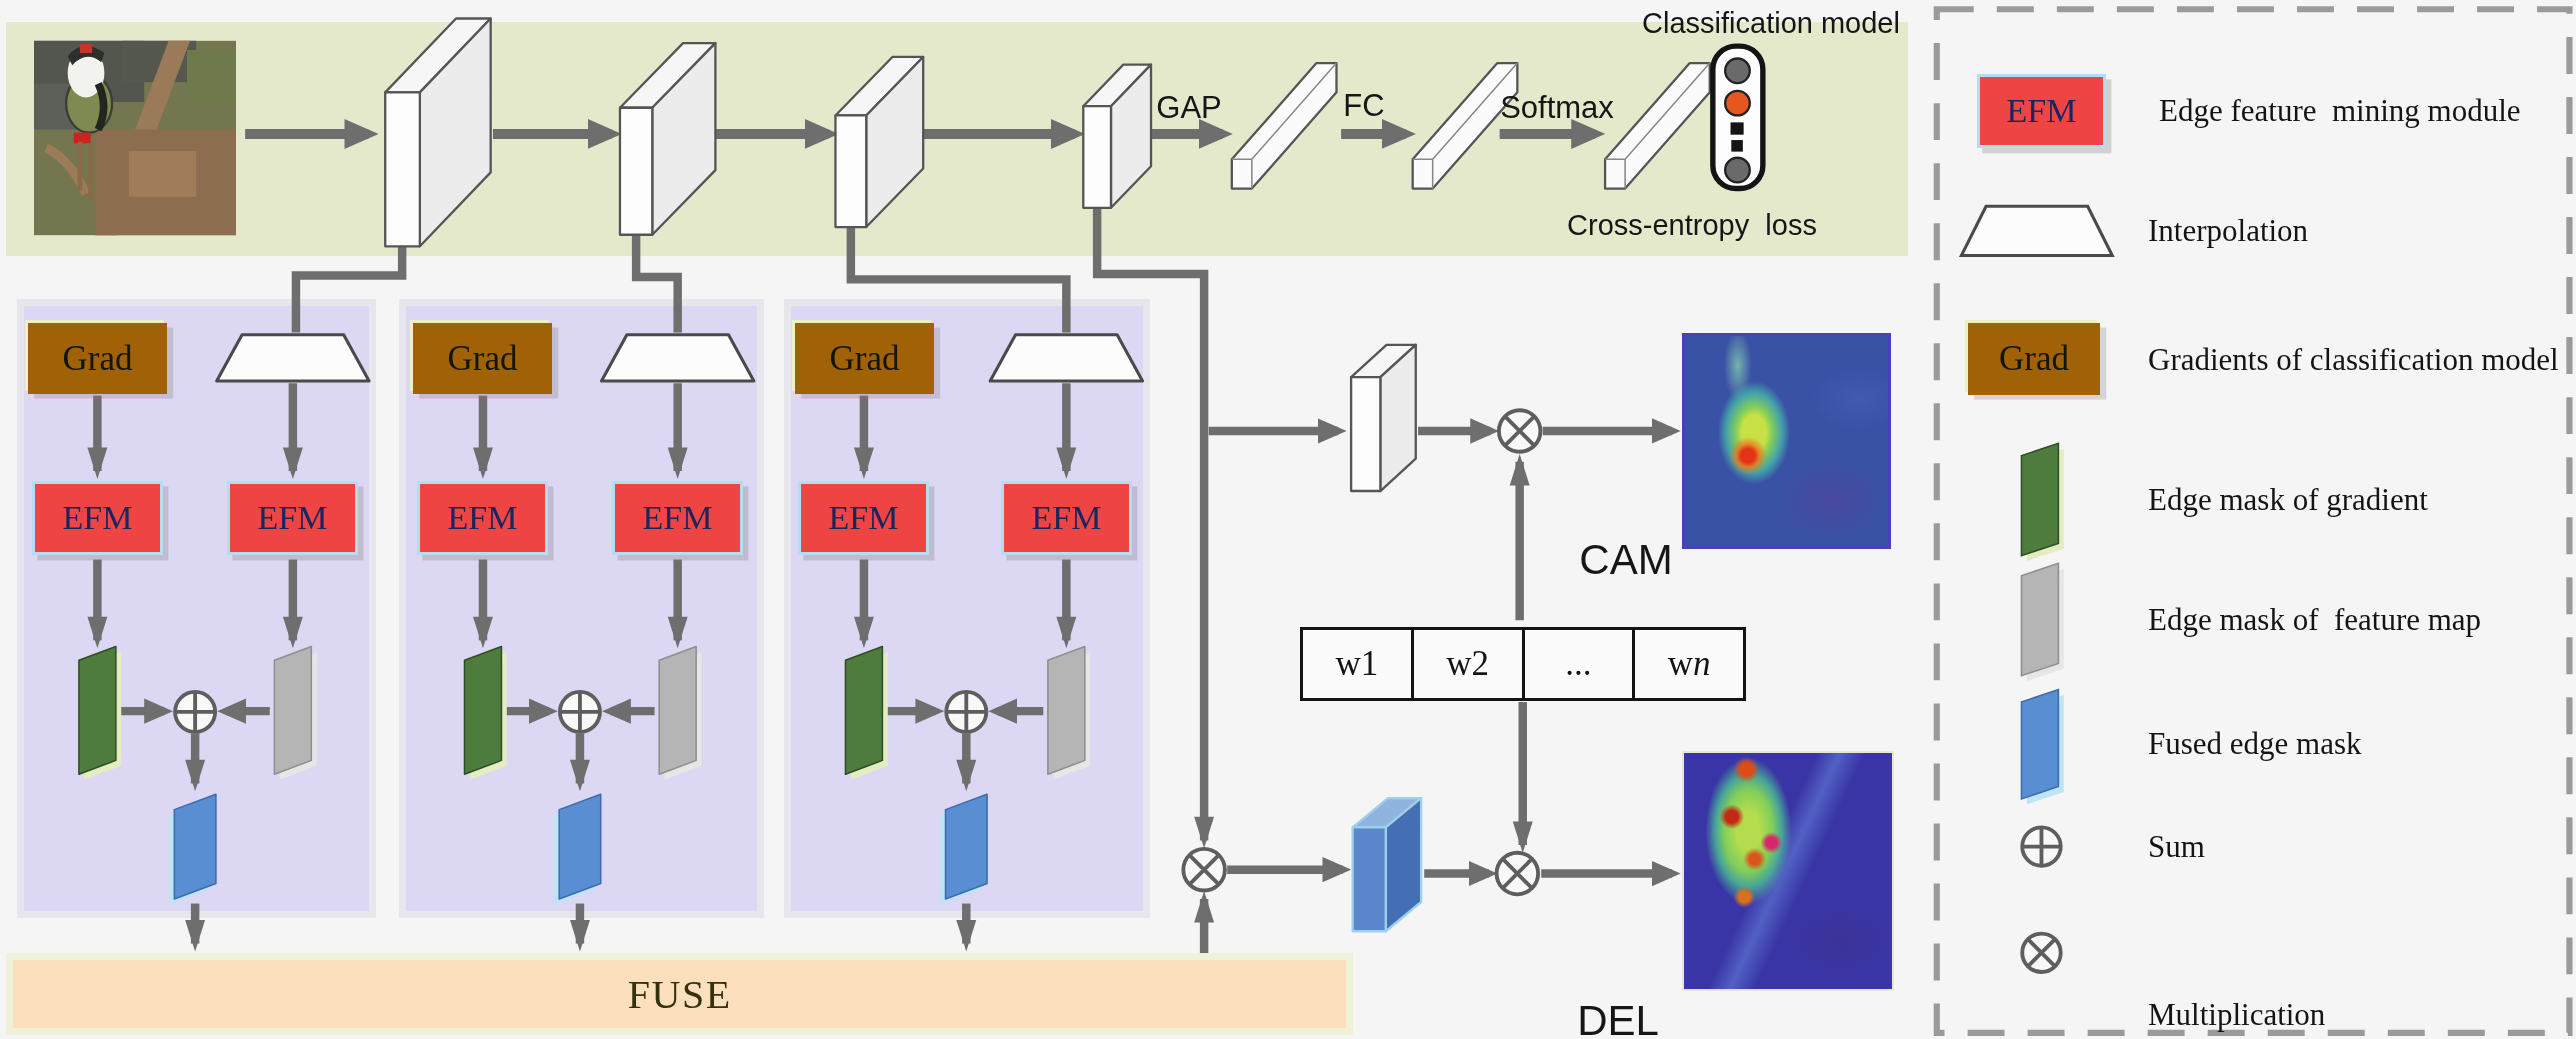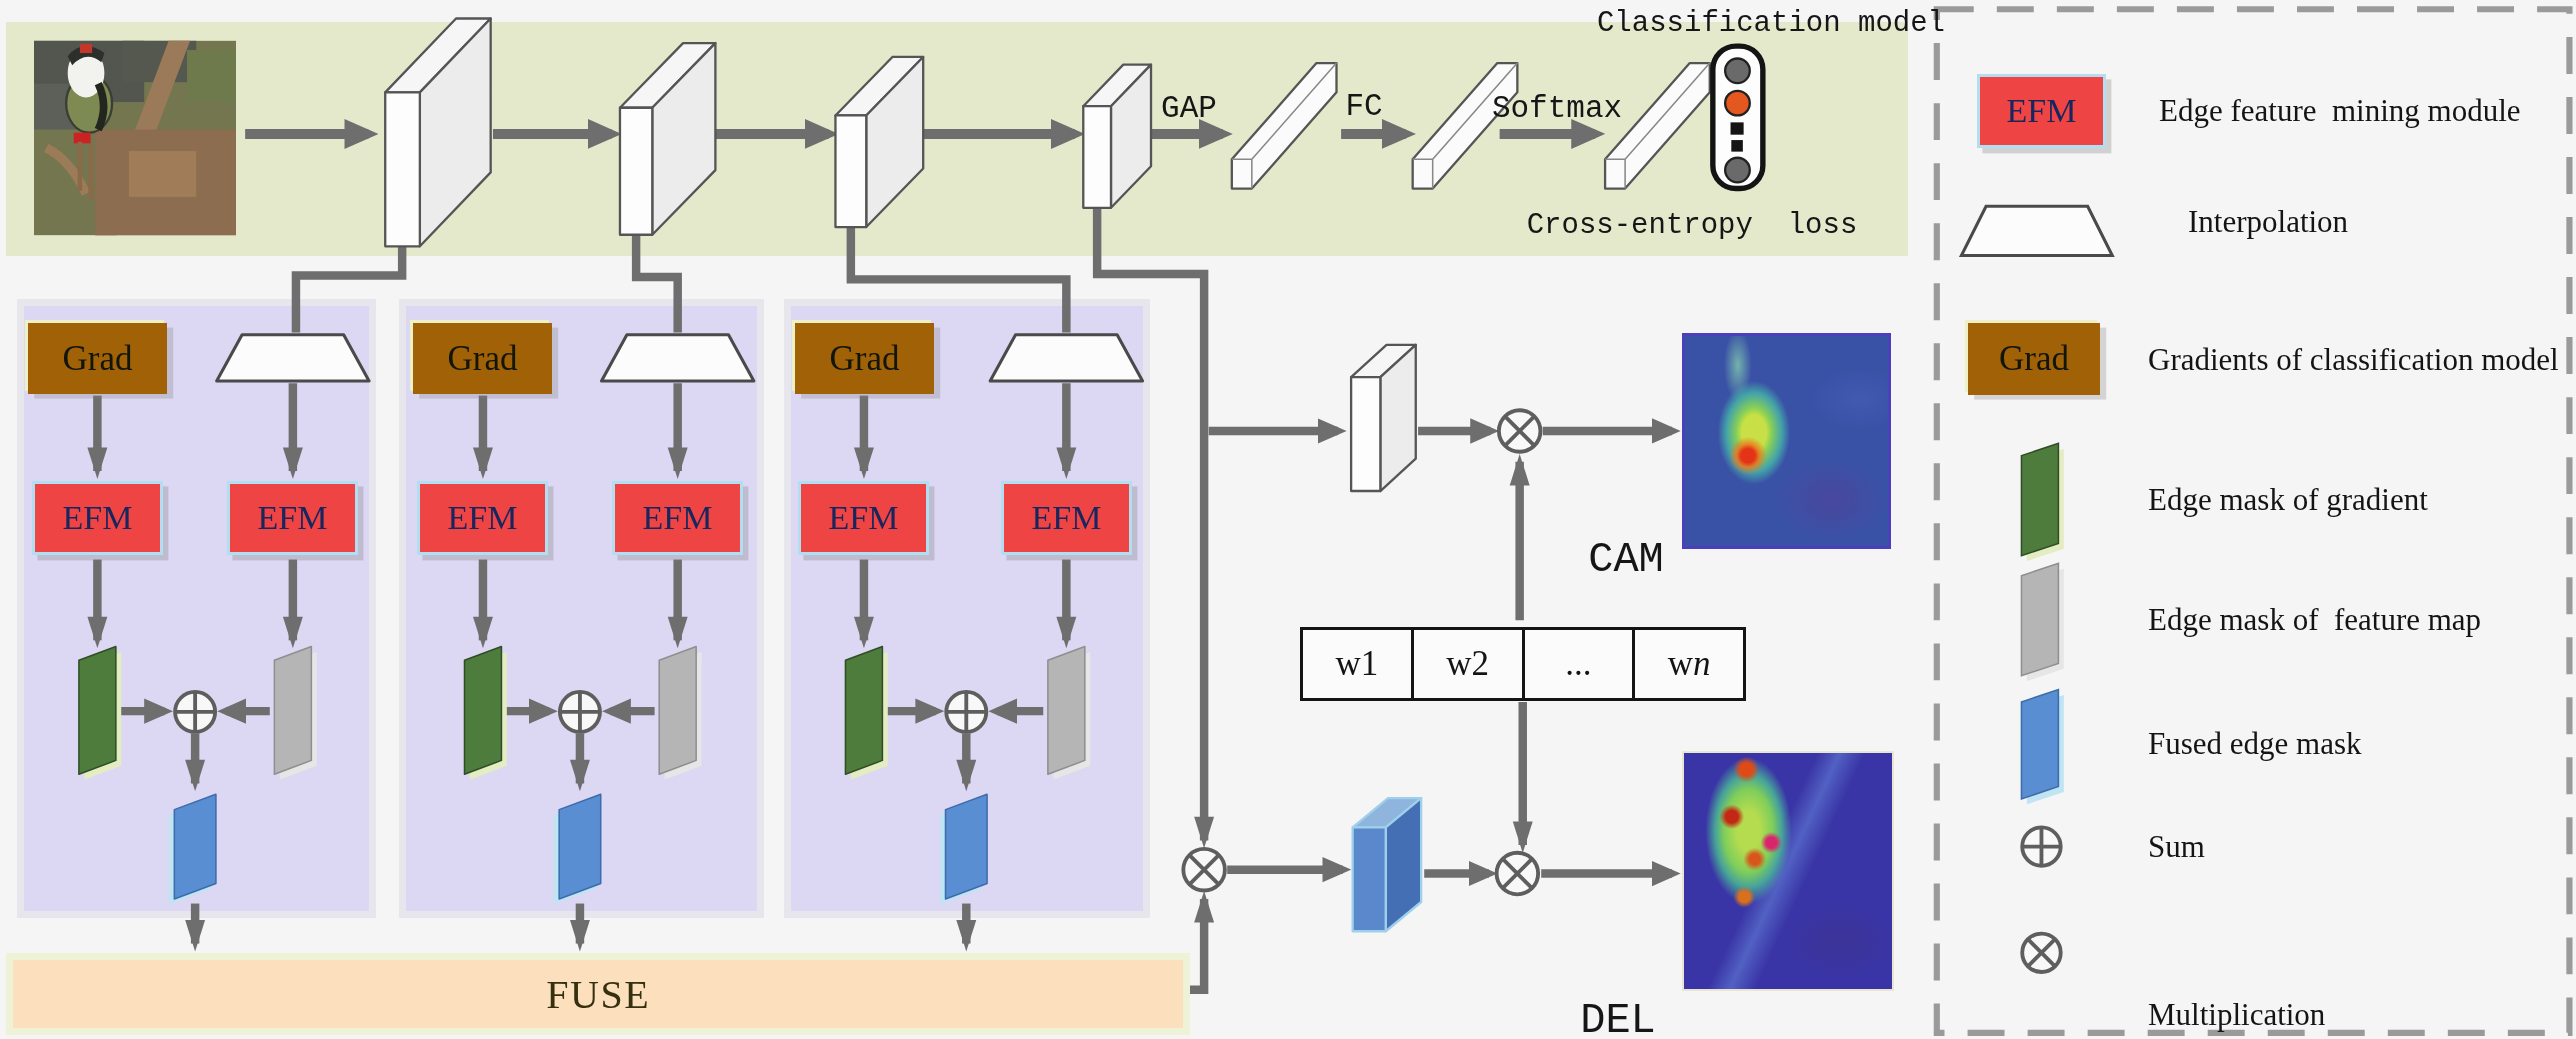--- a/index.html
+++ b/index.html
@@ -1,20 +1,20 @@
 <!DOCTYPE html>
 <html style="font-size:12.3px"><head>
 <meta charset="utf-8">
 <style>
   html,body{margin:0;padding:0;background:#f5f5f6;}
   #canvas{position:relative;width:2576px;height:1039px;background:#f5f5f6;overflow:hidden;
           font-family:"Liberation Serif","DejaVu Serif",serif;}
   .abs{position:absolute;}
   .txt{position:absolute;transform:translate(-50%,-50%);color:#161616;white-space:pre;
-       font-family:Liberation Mono, monospace;}
+       font-family:Liberation Sans, sans-serif;}
   .box{position:absolute;display:flex;align-items:center;justify-content:center;
        box-sizing:border-box;font-family:"Liberation Serif","DejaVu Serif",serif;}
   .band{background:#e4e9cb;}
   .panel{background:#dcd7f3;border:7.7px solid #e7e6ec;box-sizing:border-box;}
   .grad-box{background:#a16207;color:#11150a;font-size:35px;
             box-shadow:6.2px 4.6px 0 rgba(125,125,125,.28), -3.1px -3.1px 0 #eef0c6;}
   .efm-box{background:#ef4444;border:3.1px solid #b3def2;color:#16265e;font-size:34px;
            box-shadow:5.4px 5.4px 0 rgba(125,125,125,.30);}
   .fuse-bar{background:#fcdfbd;border:7.7px solid #eef3d8;color:#35300e;font-size:40px;letter-spacing:1.5px;}
   .wtable{display:flex;border:3.8px solid #141414;background:#fbfbfb;box-sizing:border-box;}
@@ -305,21 +305,21 @@
   <div class="box efm-box" style="left:612px;top:481px;width:131px;height:74px;">
     <span>EFM</span>
     </div>
   <div class="box efm-box" style="left:798px;top:481px;width:131px;height:74px;">
     <span>EFM</span>
     </div>
   <div class="box efm-box" style="left:1001px;top:481px;width:131px;height:74px;">
     <span>EFM</span>
     </div>
 
-  <div class="box fuse-bar" style="left:6.2px;top:953px;width:1184px;height:82px;">
+  <div class="box fuse-bar" style="left:6.2px;top:953px;width:1347px;height:82px;">
     <span>FUSE</span>
     </div>
 
   <div class="abs wtable" style="left:1300px;top:627px;width:446px;height:74px;">
     <div class="wcell">
       <span>w1</span>
         <i></i>
       </div>
     <div class="wcell">
       <span>w2</span>
@@ -341,21 +341,21 @@
   <div class="txt" style="left:1618px;top:1021px;font-size:42px;">DEL</div>
 
   <div class="box efm-box" style="left:1977px;top:74px;width:129px;height:74px;">
     <span>EFM</span>
     </div>
   <div class="box grad-box" style="left:1968px;top:323px;width:132px;height:72px;">
     <span>Grad</span>
     </div>
 
   <div class="legend-label" style="left:2148px;top:111px;margin-left:11px;">Edge feature  mining module</div>
-  <div class="legend-label" style="left:2148px;top:222px;margin-left:40px;">Interpolation</div>
+  <div class="legend-label" style="left:2148px;top:231px;">Interpolation</div>
   <div class="legend-label" style="left:2148px;top:360px;">Gradients of classification model</div>
   <div class="legend-label" style="left:2148px;top:500px;">Edge mask of gradient</div>
   <div class="legend-label" style="left:2148px;top:620px;">Edge mask of  feature map</div>
   <div class="legend-label" style="left:2148px;top:744px;">Fused edge mask</div>
   <div class="legend-label" style="left:2148px;top:847px;">Sum</div>
   <div class="legend-label" style="left:2148px;top:999px;margin-top:16px;">Multiplication</div>
 
 </div>
 
 

